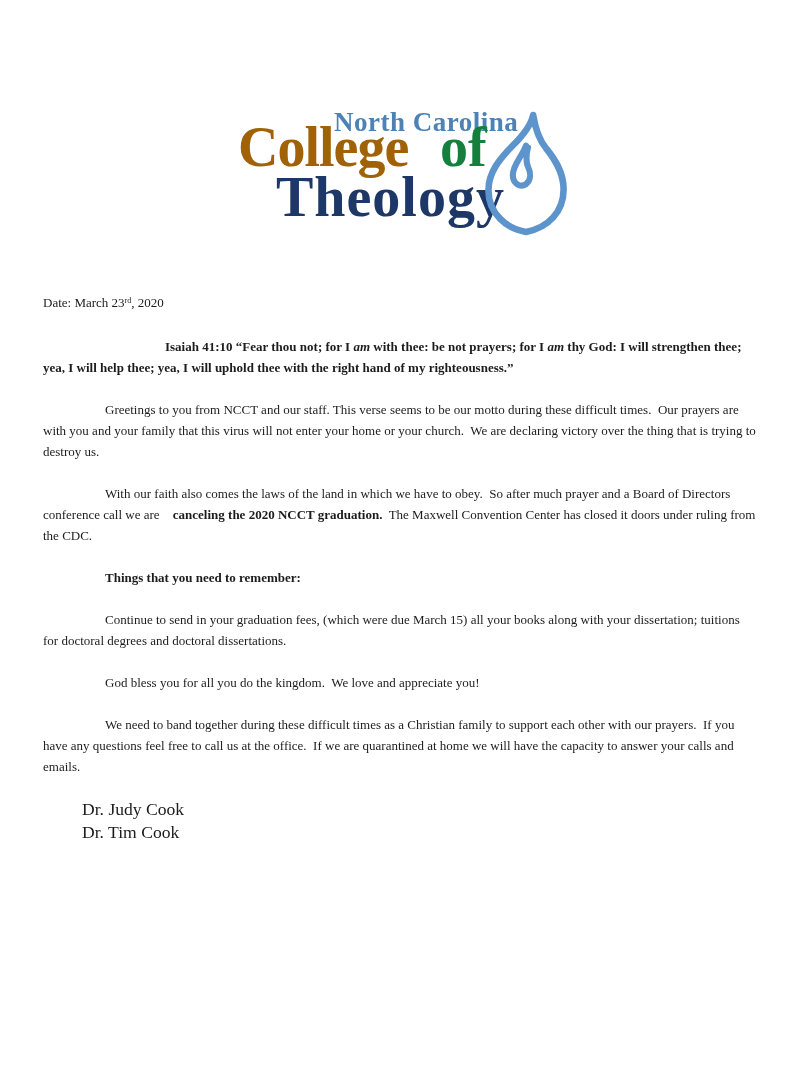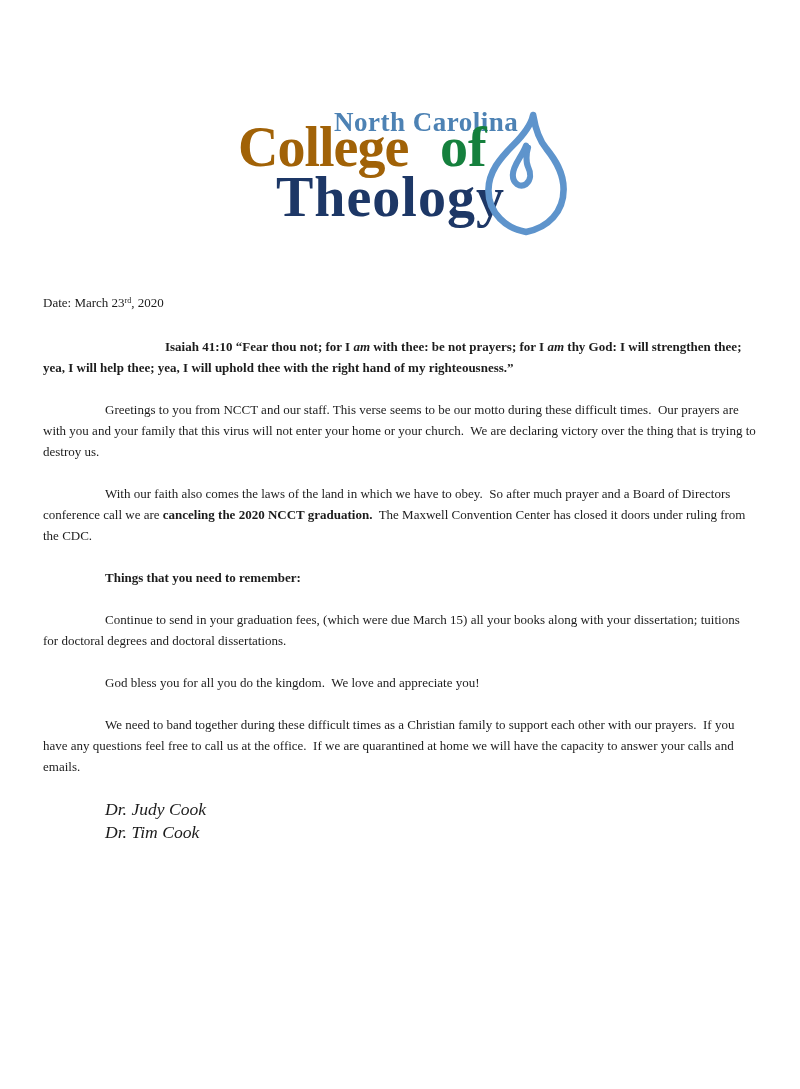--- a/index.html
+++ b/index.html
@@ -35,24 +35,24 @@
   .letter{position:absolute;top:292px;left:43px;width:714px;}
   .letter p{
     margin:0 0 21px 0;
     font-size:13px;
     line-height:21px;
     white-space:pre-wrap;
   }
   .ind{text-indent:62px;}
   .verse{font-weight:bold;text-indent:122px;}
   .verse em{font-style:italic;}
-  .b{font-weight:bold;}
+  .b{font-weight:bold;margin-left:10px;}
   .heading{font-weight:bold;text-indent:62px;}
   sup{font-size:.62em;vertical-align:baseline;position:relative;top:-.45em;}
-  .signature{margin-left:62px;font-style:italic;}
+  .signature{margin-left:39px;}
   .signature .sig-line{
     font-size:17.6px;line-height:23px;white-space:pre-wrap;
   }
 </style>
 </head>
 <body>
 
 <div class="page">
 
   <div class="logo">

